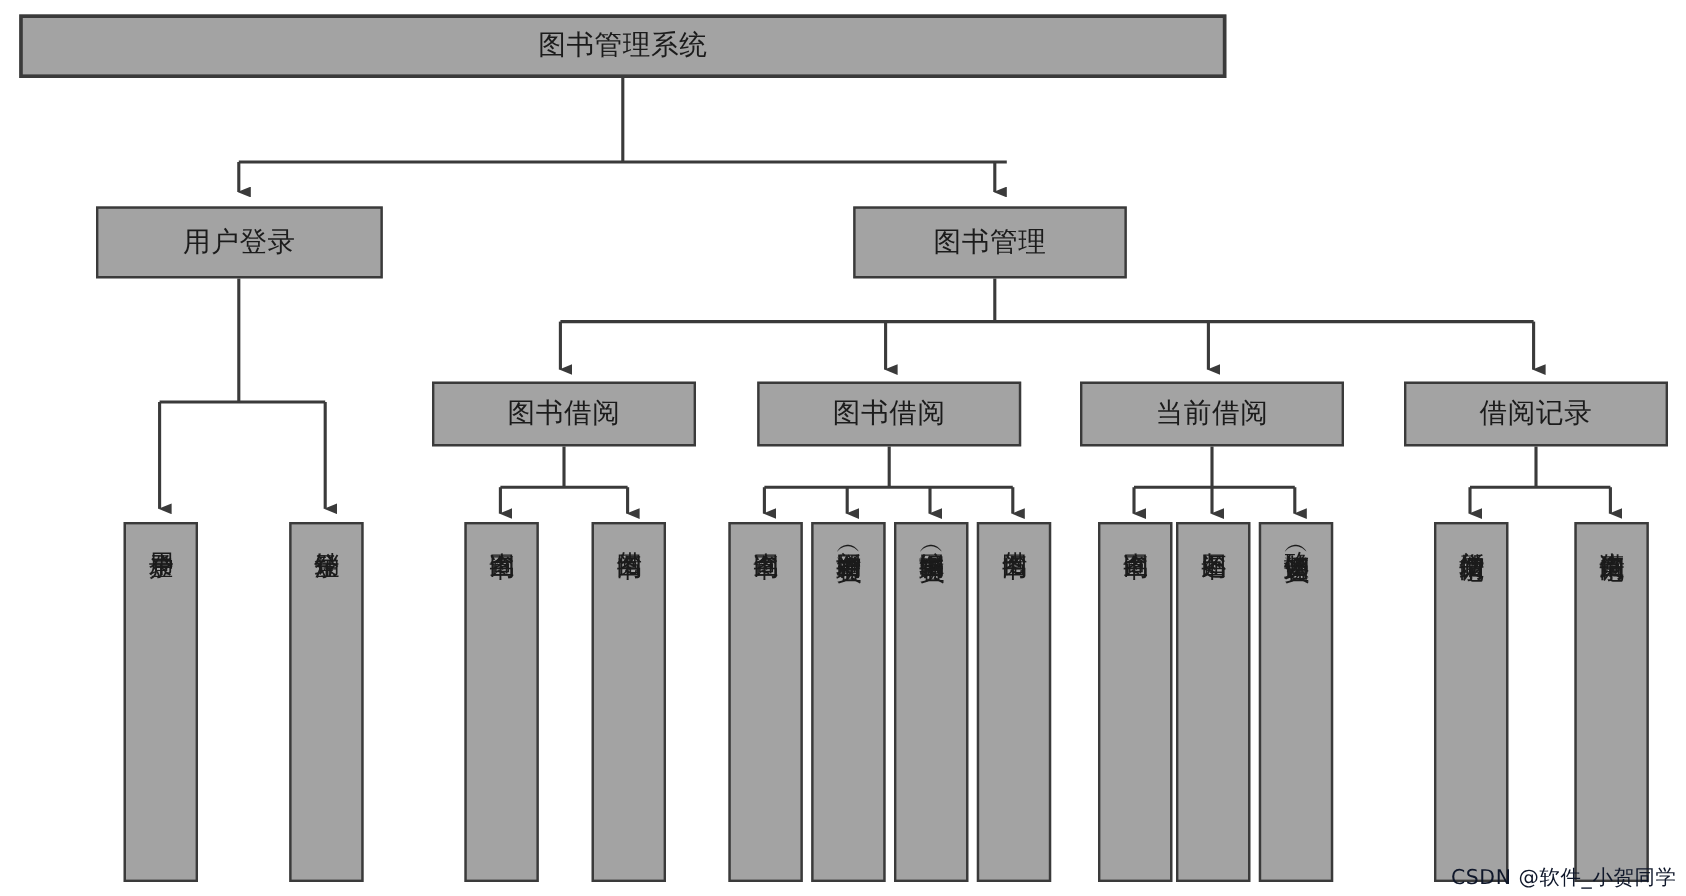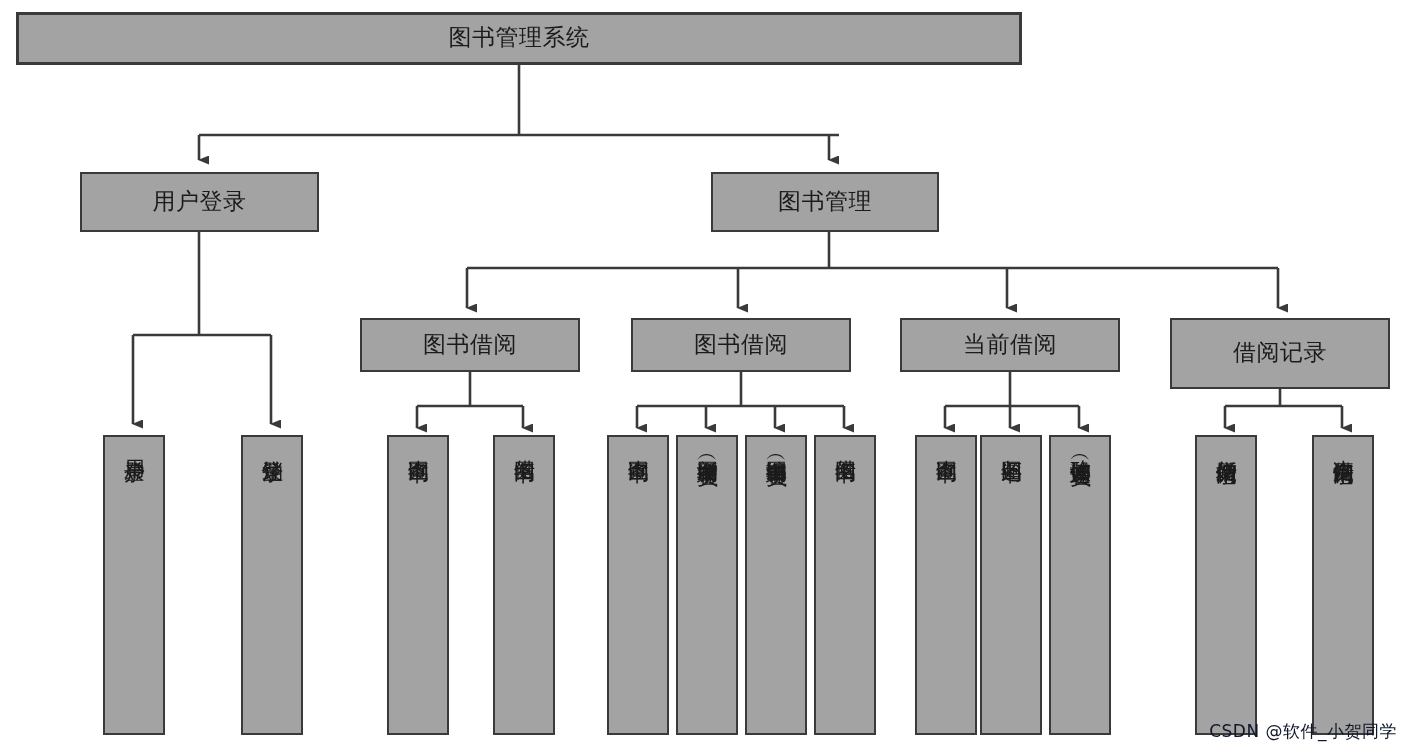--- a/index.html
+++ b/index.html
@@ -144,21 +144,21 @@
 
   <div class="node" style="left:360px; top:318px; width:220px; height:54px;">
     <span class="node-label">图书借阅</span>
   </div>
   <div class="node" style="left:631px; top:318px; width:220px; height:54px;">
     <span class="node-label">图书借阅</span>
   </div>
   <div class="node" style="left:900px; top:318px; width:220px; height:54px;">
     <span class="node-label">当前借阅</span>
   </div>
-  <div class="node" style="left:1170px; top:318px; width:220px; height:71px;">
+  <div class="node" style="left:1170px; top:318px; width:220px; height:54px;">
     <span class="node-label">借阅记录</span>
   </div>
 
   <div class="node leaf" style="left:103px; top:435px; width:62px; height:300px;">
     <span class="node-label">用户登录</span>
   </div>
   <div class="node leaf" style="left:241px; top:435px; width:62px; height:300px;">
     <span class="node-label">注销登录</span>
   </div>
 

